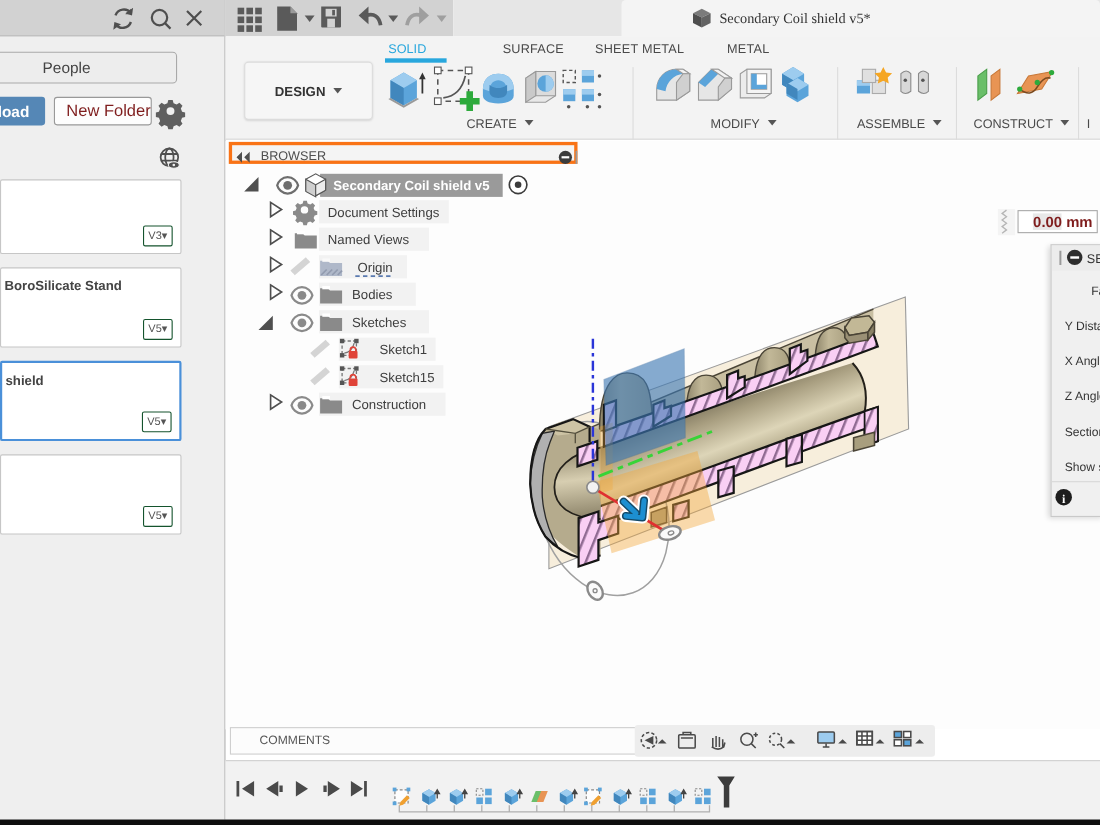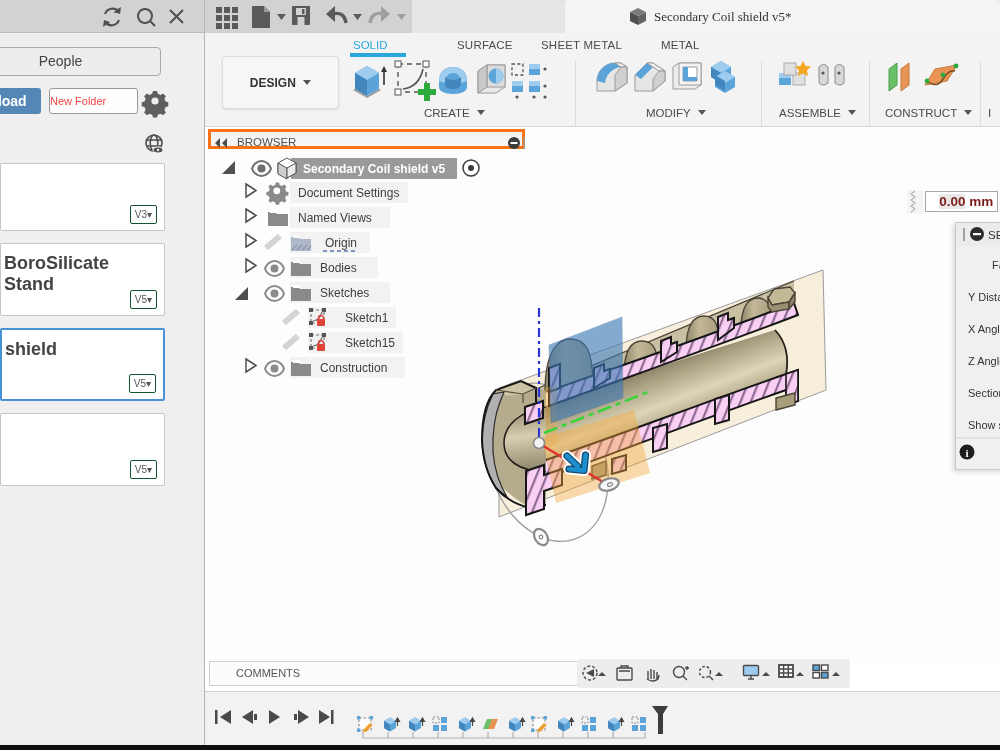--- a/index.html
+++ b/index.html
@@ -5,24 +5,24 @@
 * { margin:0; padding:0; box-sizing:border-box; }
 html,body { width:1000px; height:750px; overflow:hidden; font-family:"Liberation Sans", sans-serif; }
 #app { position:relative; width:1000px; height:750px; background:#fff; }
 .abs { position:absolute; }
 
 
 #leftpanel { left:0; top:0; width:205px; height:745px; background:#efefef; border-right:1px solid #b5b5b5; }
 #lp-head { left:0; top:0; width:204px; height:33px; background:#d2d2d2; border-bottom:1px solid #bdbdbd;}
 #people-tab { left:-40px; top:47px; width:201px; height:29px; border:1px solid #a9a9a9; border-radius:4px; background:#ededed; color:#444; font-size:14px; text-align:center; line-height:27px;}
 #upload-btn { left:-25px; top:88px; width:66px; height:26px; background:#5587b6; border-radius:3px; color:#fff; font-weight:bold; font-size:14px; text-align:center; line-height:26px;}
-#newfolder-btn { left:49px; top:88px; width:89px; height:26px; background:#fdfdfd; border:1px solid #999; border-radius:3px; color:#ef4444; font-size:11px; text-align:left; line-height:24px;}
+#newfolder-btn { left:49px; top:88px; width:89px; height:26px; background:#fdfdfd; border:1px solid #999; border-radius:3px; color:#7f1d1d; font-size:15px; text-align:right; line-height:24px;}
 .card { left:0px; width:165px; background:#fff; border:1px solid #c6c6c6; border-radius:2px; }
 .vbadge { position:absolute; right:7px; bottom:6px; width:27px; height:19px; border:1px solid #14532d; border-radius:2px; background:#fff; color:#555; font-size:10px; text-align:center; line-height:17px; }
-.cardtext { position:absolute; left:3px; top:9px; color:#444; font-size:18px; font-weight:bold; }
+.cardtext { position:absolute; left:3px; top:9px; color:#444; font-size:12px; font-weight:bold; }
 
 
 #main { left:205px; top:0; width:795px; height:750px; }
 #qat { left:0; top:0; width:207px; height:33px; background:#d2d2d2; }
 #tabstrip { left:207px; top:0; width:588px; height:33px; background:#e6e6e6; }
 #doctab { position:absolute; left:360px; top:0px; width:435px; height:33px; background:#f4f4f4; border-radius:4px 4px 0 0;font-family:Liberation Serif, serif; }
 #doctab span { position:absolute; left:89px; top:9px; font-size:13px; color:#333; }
 #toolbar { left:0; top:33px; width:795px; height:94px; background:#f3f3f3; border-bottom:1px solid #d8d8d8; }
 #designbtn { left:17px; top:23px; width:117px; height:53px; background:#f6f6f6; border:1px solid #dcdcdc; border-radius:4px; box-shadow:0 1px 2px rgba(0,0,0,0.12); color:#333; font-size:12px; font-weight:bold; text-align:center; line-height:53px; }
 .ttab { top:6px; font-size:11.5px; color:#4a4a4a; letter-spacing:0.2px;}

